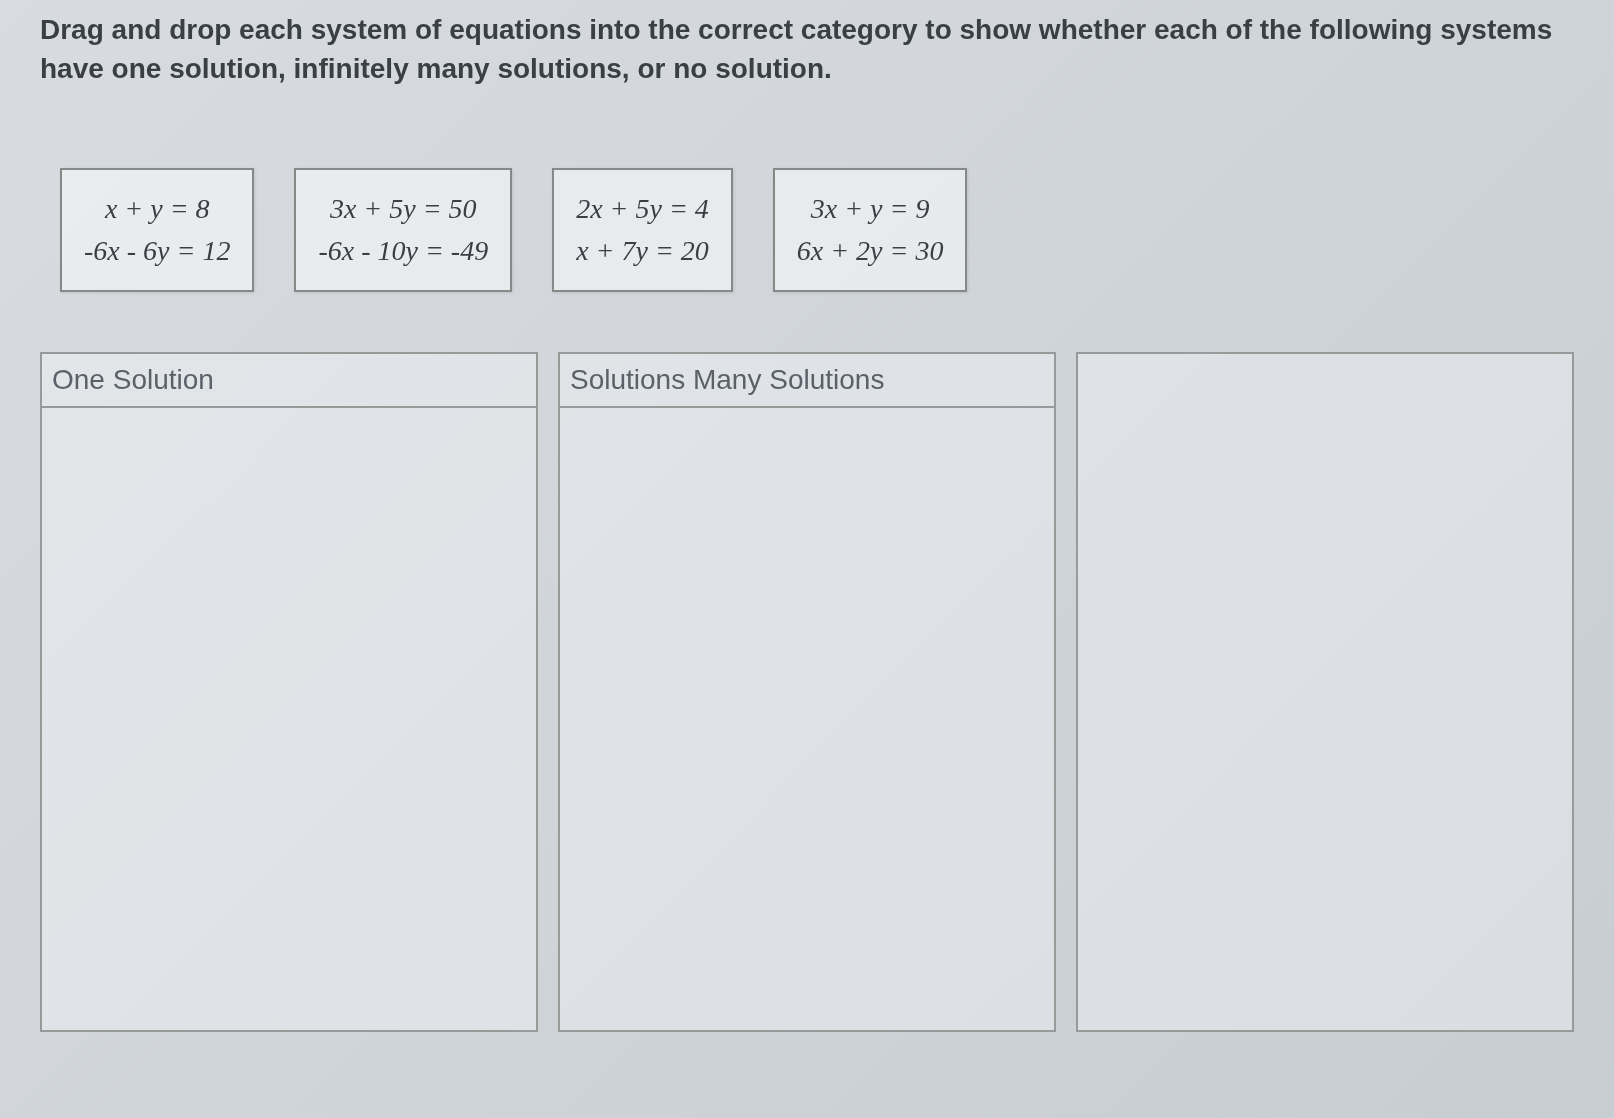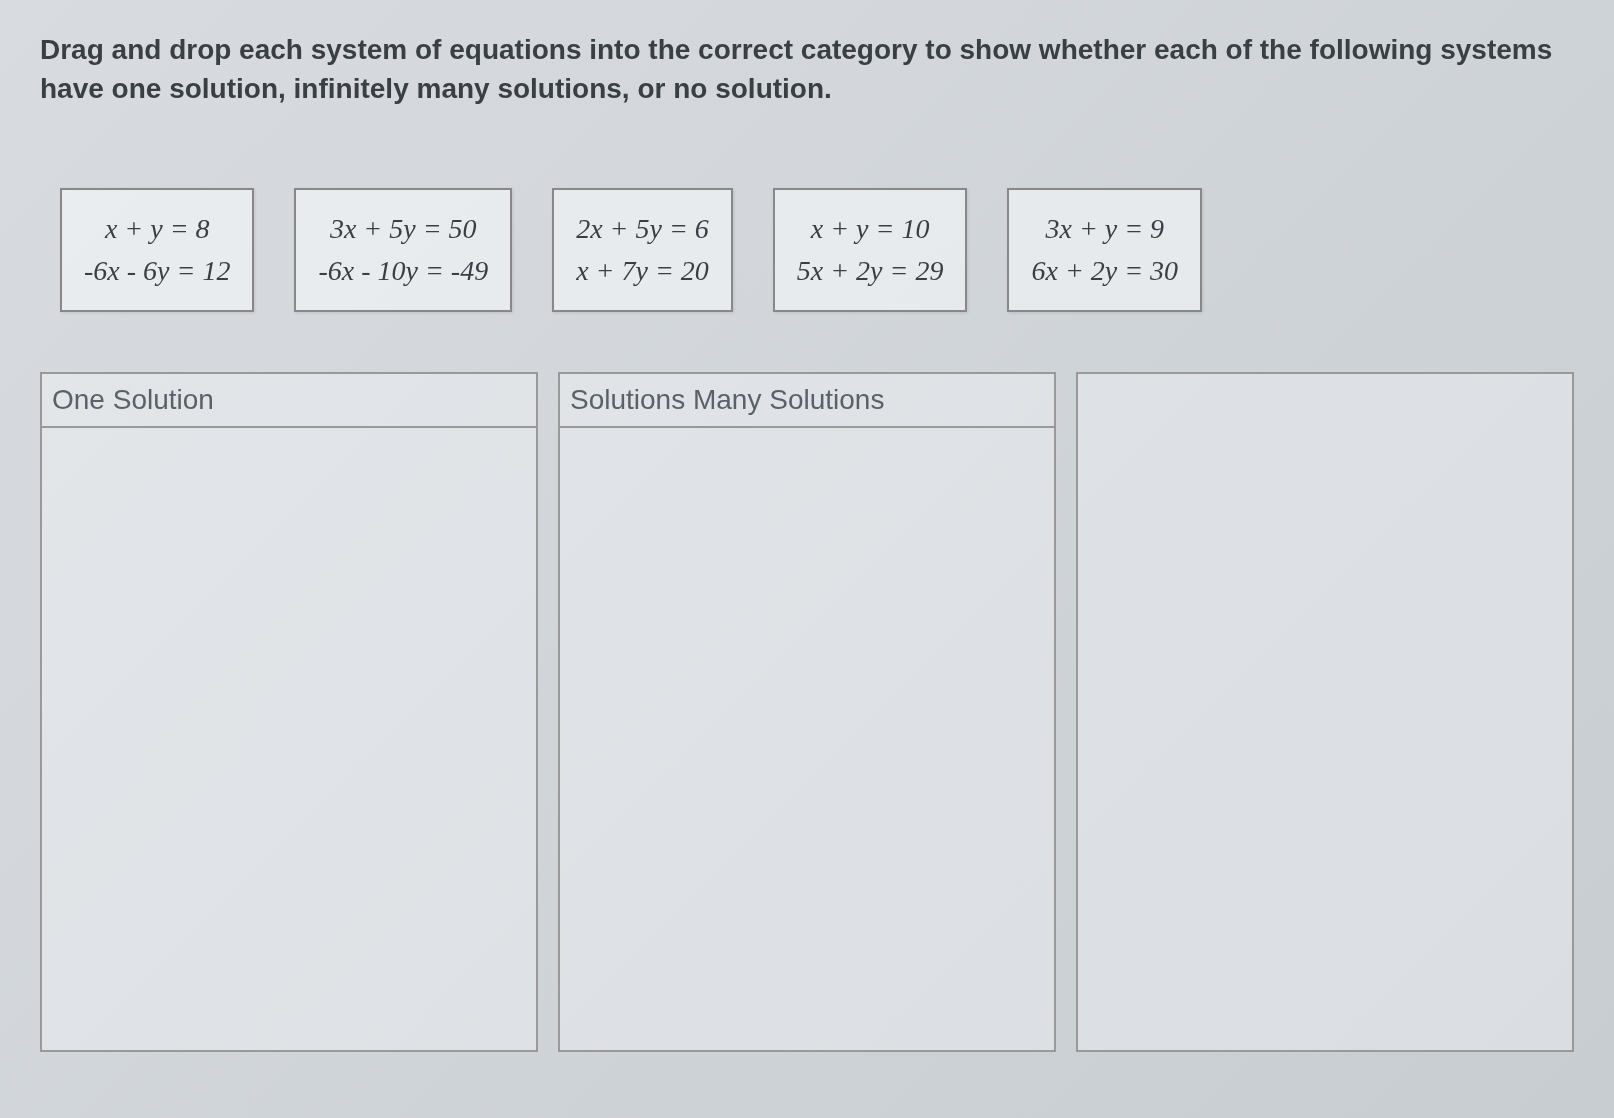--- a/index.html
+++ b/index.html
@@ -9,21 +9,20 @@
       width: 1614px;
       height: 1118px;
       padding: 10px 40px 40px 40px;
     }
     .instructions {
       font-size: 28px;
       font-weight: bold;
       color: #3a3f44;
       margin-bottom: 80px;
       line-height: 1.4;
-      margin-top: 20px;
     }
     .equation-row {
       display: flex;
       gap: 40px;
       margin-bottom: 60px;
       justify-content: flex-start;
       padding-left: 20px;
     }
     .equation-card {
       border: 2px solid #888;
@@ -72,26 +71,22 @@
 <div class="equation-row">
   <div class="equation-card">
     <div class="eq-line">x + y  =  8</div>
     <div class="eq-line">-6x - 6y  =  12</div>
   </div>
   <div class="equation-card">
     <div class="eq-line">3x + 5y  =  50</div>
     <div class="eq-line">-6x - 10y  =  -49</div>
   </div>
   <div class="equation-card">
-    <div class="eq-line">2x + 5y  =  6</div>
+    <div class="eq-line">2x + 5y  =  4</div>
     <div class="eq-line">x + 7y  =  20</div>
-  </div>
-  <div class="equation-card">
-    <div class="eq-line">x + y  =  10</div>
-    <div class="eq-line">5x + 2y  =  29</div>
   </div>
   <div class="equation-card">
     <div class="eq-line">3x + y  =  9</div>
     <div class="eq-line">6x + 2y  =  30</div>
   </div>
 </div>
 
 <div class="categories">
   <div class="category">
     <div class="category-header">One Solution</div>

